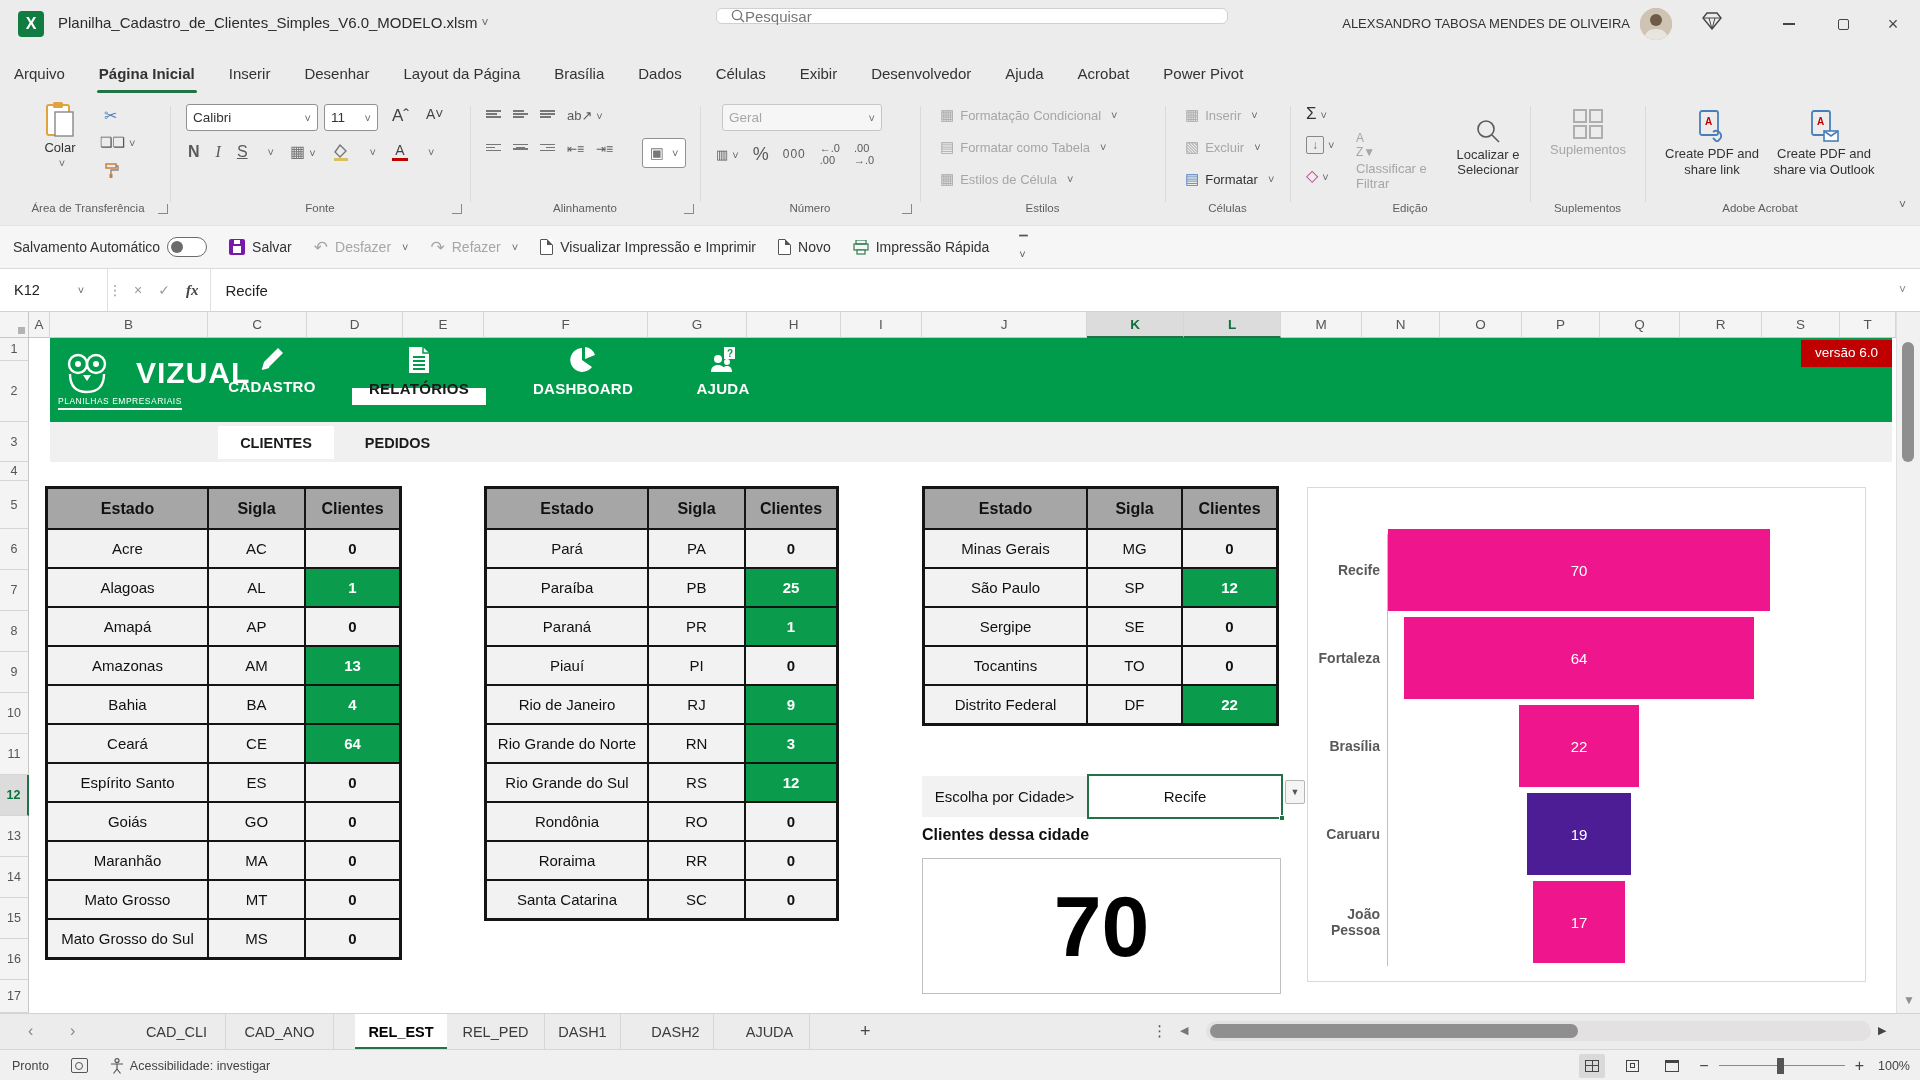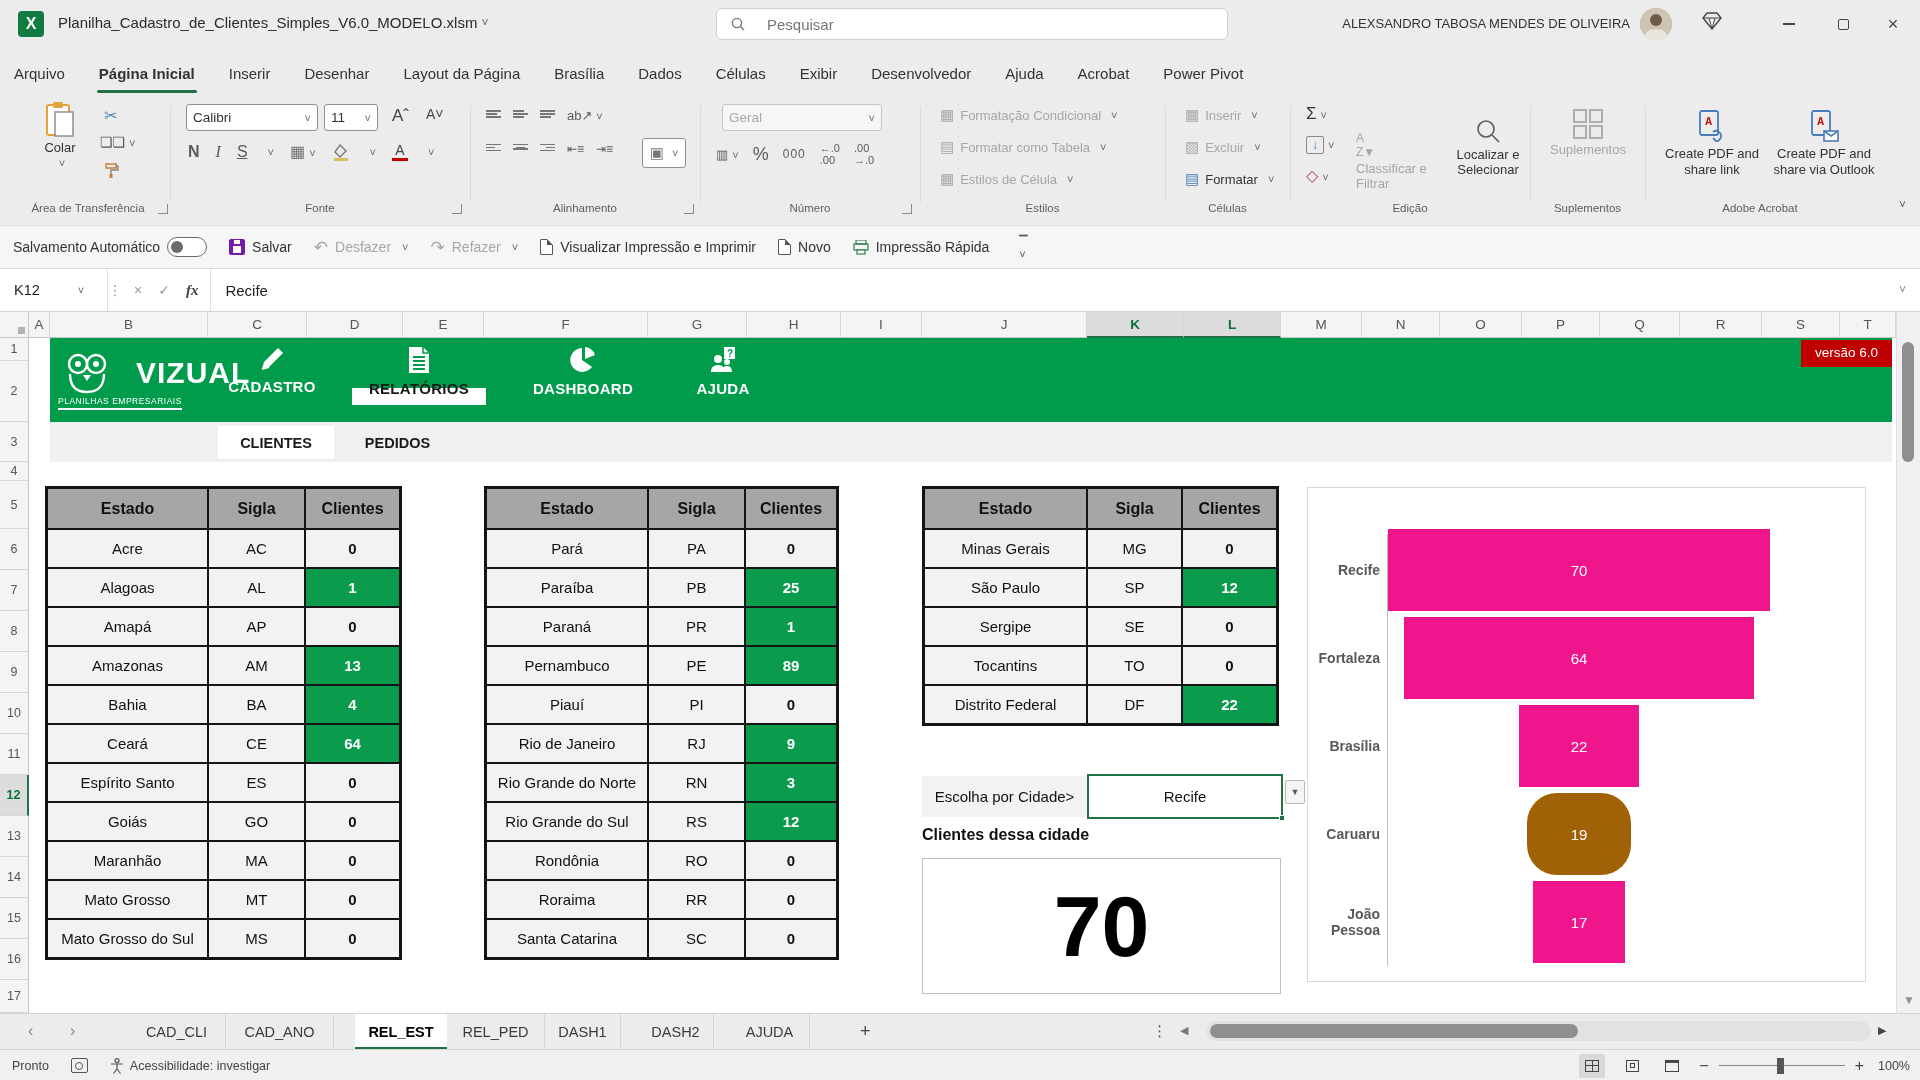--- a/index.html
+++ b/index.html
@@ -9,21 +9,21 @@
   .abs { position:absolute; }
   .flex { display:flex; align-items:center; }
   .chev { font-size:11px; color:#666; margin-left:4px; }
   .dis { color:#a8a6a4 !important; }
 
   
   #titlebar { top:0; left:0; width:1920px; height:48px; background:#ececec; }
   #app-icon { left:18px; top:11px; width:26px; height:26px; background:#107c41; border-radius:4px; color:#fff; font-weight:bold; font-size:16px; display:flex; align-items:center; justify-content:center; }
   #filename { left:58px; top:14px; font-size:15px; color:#2b2b2b; }
   #filename .chev{ font-size:12px; }
-  #searchbox { left:716px; top:8px; width:512px; height:32px; background:#fff; border:1px solid #d2d0ce; border-radius:6px; display:flex; align-items:center; padding-left:14px; color:#767676; font-size:15px; gap:22px; }
+  #searchbox { left:716px; top:8px; width:512px; height:16px; background:#fff; border:1px solid #d2d0ce; border-radius:6px; display:flex; align-items:center; padding-left:14px; color:#767676; font-size:15px; gap:0; }
   #username { right:290px; top:16px; font-size:13px; color:#333; }
   #avatar { right:248px; top:8px; width:32px; height:32px; border-radius:50%; background:#c9b8a6; overflow:hidden; }
   #avatar svg { display:block; }
   #gem { right:198px; top:12px; color:#444; }
   .winbtn { top:0px; width:46px; height:48px; display:flex; align-items:center; justify-content:center; color:#444; font-size:15px; }
   #btn-min{ right:108px; } #btn-max{ right:54px; } #btn-close{ right:4px; font-size:18px; }
   #btn-min i{ display:block; width:12px; height:1.5px; background:#444;}
   #btn-max i{ display:block; width:11px; height:11px; border:1.5px solid #444; border-radius:2px;}
 
   
@@ -691,25 +691,20 @@
               <div class="stcell" style="width: 162px; height: 39px;">Paraíba</div>
               <div class="stcell" style="width: 97px; height: 39px;">PB</div>
               <div class="stcell num pos" style="width: 92px; height: 39px;">25</div>
             </div>
             <div class="strow">
               <div class="stcell" style="width: 162px; height: 39px;">Paraná</div>
               <div class="stcell" style="width: 97px; height: 39px;">PR</div>
               <div class="stcell num pos" style="width: 92px; height: 39px;">1</div>
             </div>
             <div class="strow">
-              <div class="stcell" style="width: 162px; height: 39px;">Pernambuco</div>
-              <div class="stcell" style="width: 97px; height: 39px;">PE</div>
-              <div class="stcell num pos" style="width: 92px; height: 39px;">89</div>
-            </div>
-            <div class="strow">
               <div class="stcell" style="width: 162px; height: 39px;">Piauí</div>
               <div class="stcell" style="width: 97px; height: 39px;">PI</div>
               <div class="stcell num" style="width: 92px; height: 39px;">0</div>
             </div>
             <div class="strow">
               <div class="stcell" style="width: 162px; height: 39px;">Rio de Janeiro</div>
               <div class="stcell" style="width: 97px; height: 39px;">RJ</div>
               <div class="stcell num pos" style="width: 92px; height: 39px;">9</div>
             </div>
             <div class="strow">
@@ -792,21 +787,21 @@
             </div>
             <div class="clabel" style="left: 4px; top: 82px; color: rgb(89, 89, 89);">Recife</div>
             <div class="cbar" style="left: 95.96px; top: 129px; width: 350.08px; background: rgb(239, 21, 140);">
               <span>64</span>
             </div>
             <div class="clabel" style="left: 4px; top: 170px; color: rgb(89, 89, 89);">Fortaleza</div>
             <div class="cbar" style="left: 210.83px; top: 217px; width: 120.34px; background: rgb(239, 21, 140);">
               <span>22</span>
             </div>
             <div class="clabel" style="left: 4px; top: 258px; color: rgb(89, 89, 89);">Brasília</div>
-            <div class="cbar" style="left: 219.035px; top: 305px; width: 103.93px; background: #a16207; border-radius: 30px;">
+            <div class="cbar" style="left: 219.035px; top: 305px; width: 103.93px; background: #4c1d95;">
               <span>19</span>
             </div>
             <div class="clabel" style="left: 4px; top: 346px; color: rgb(89, 89, 89);">Caruaru</div>
             <div class="cbar" style="left: 224.505px; top: 393px; width: 92.99px; background: rgb(239, 21, 140);">
               <span>17</span>
             </div>
             <div class="clabel" style="left: 4px; top: 434px; color: rgb(89, 89, 89);">João Pessoa</div>
           </div>
       </div>
 

